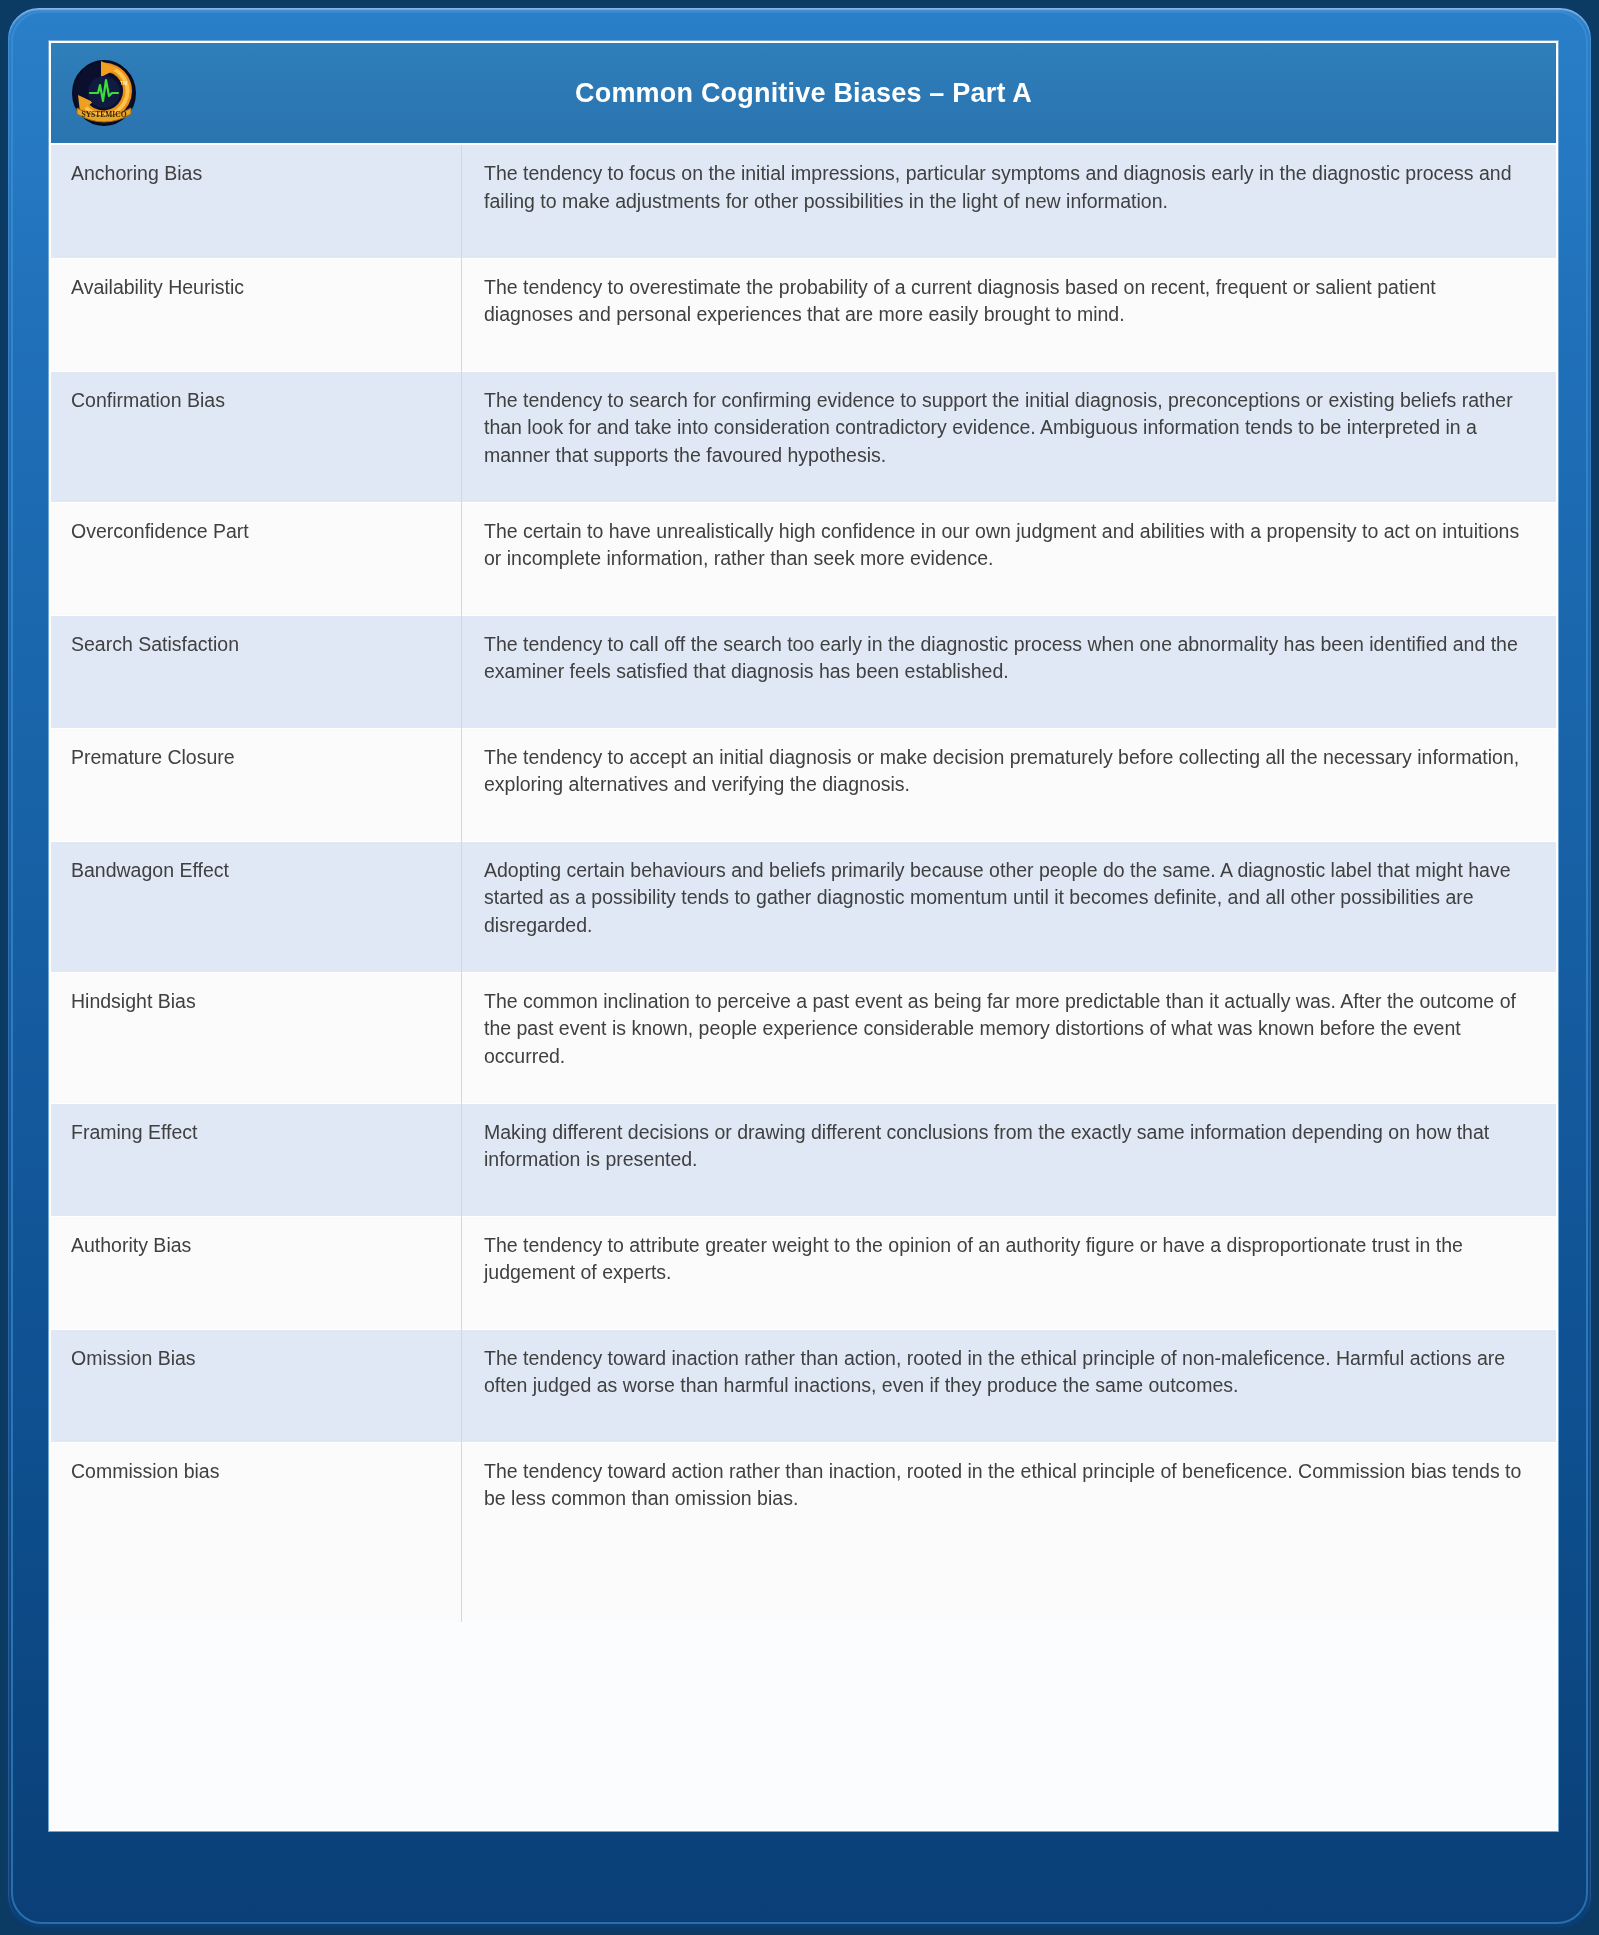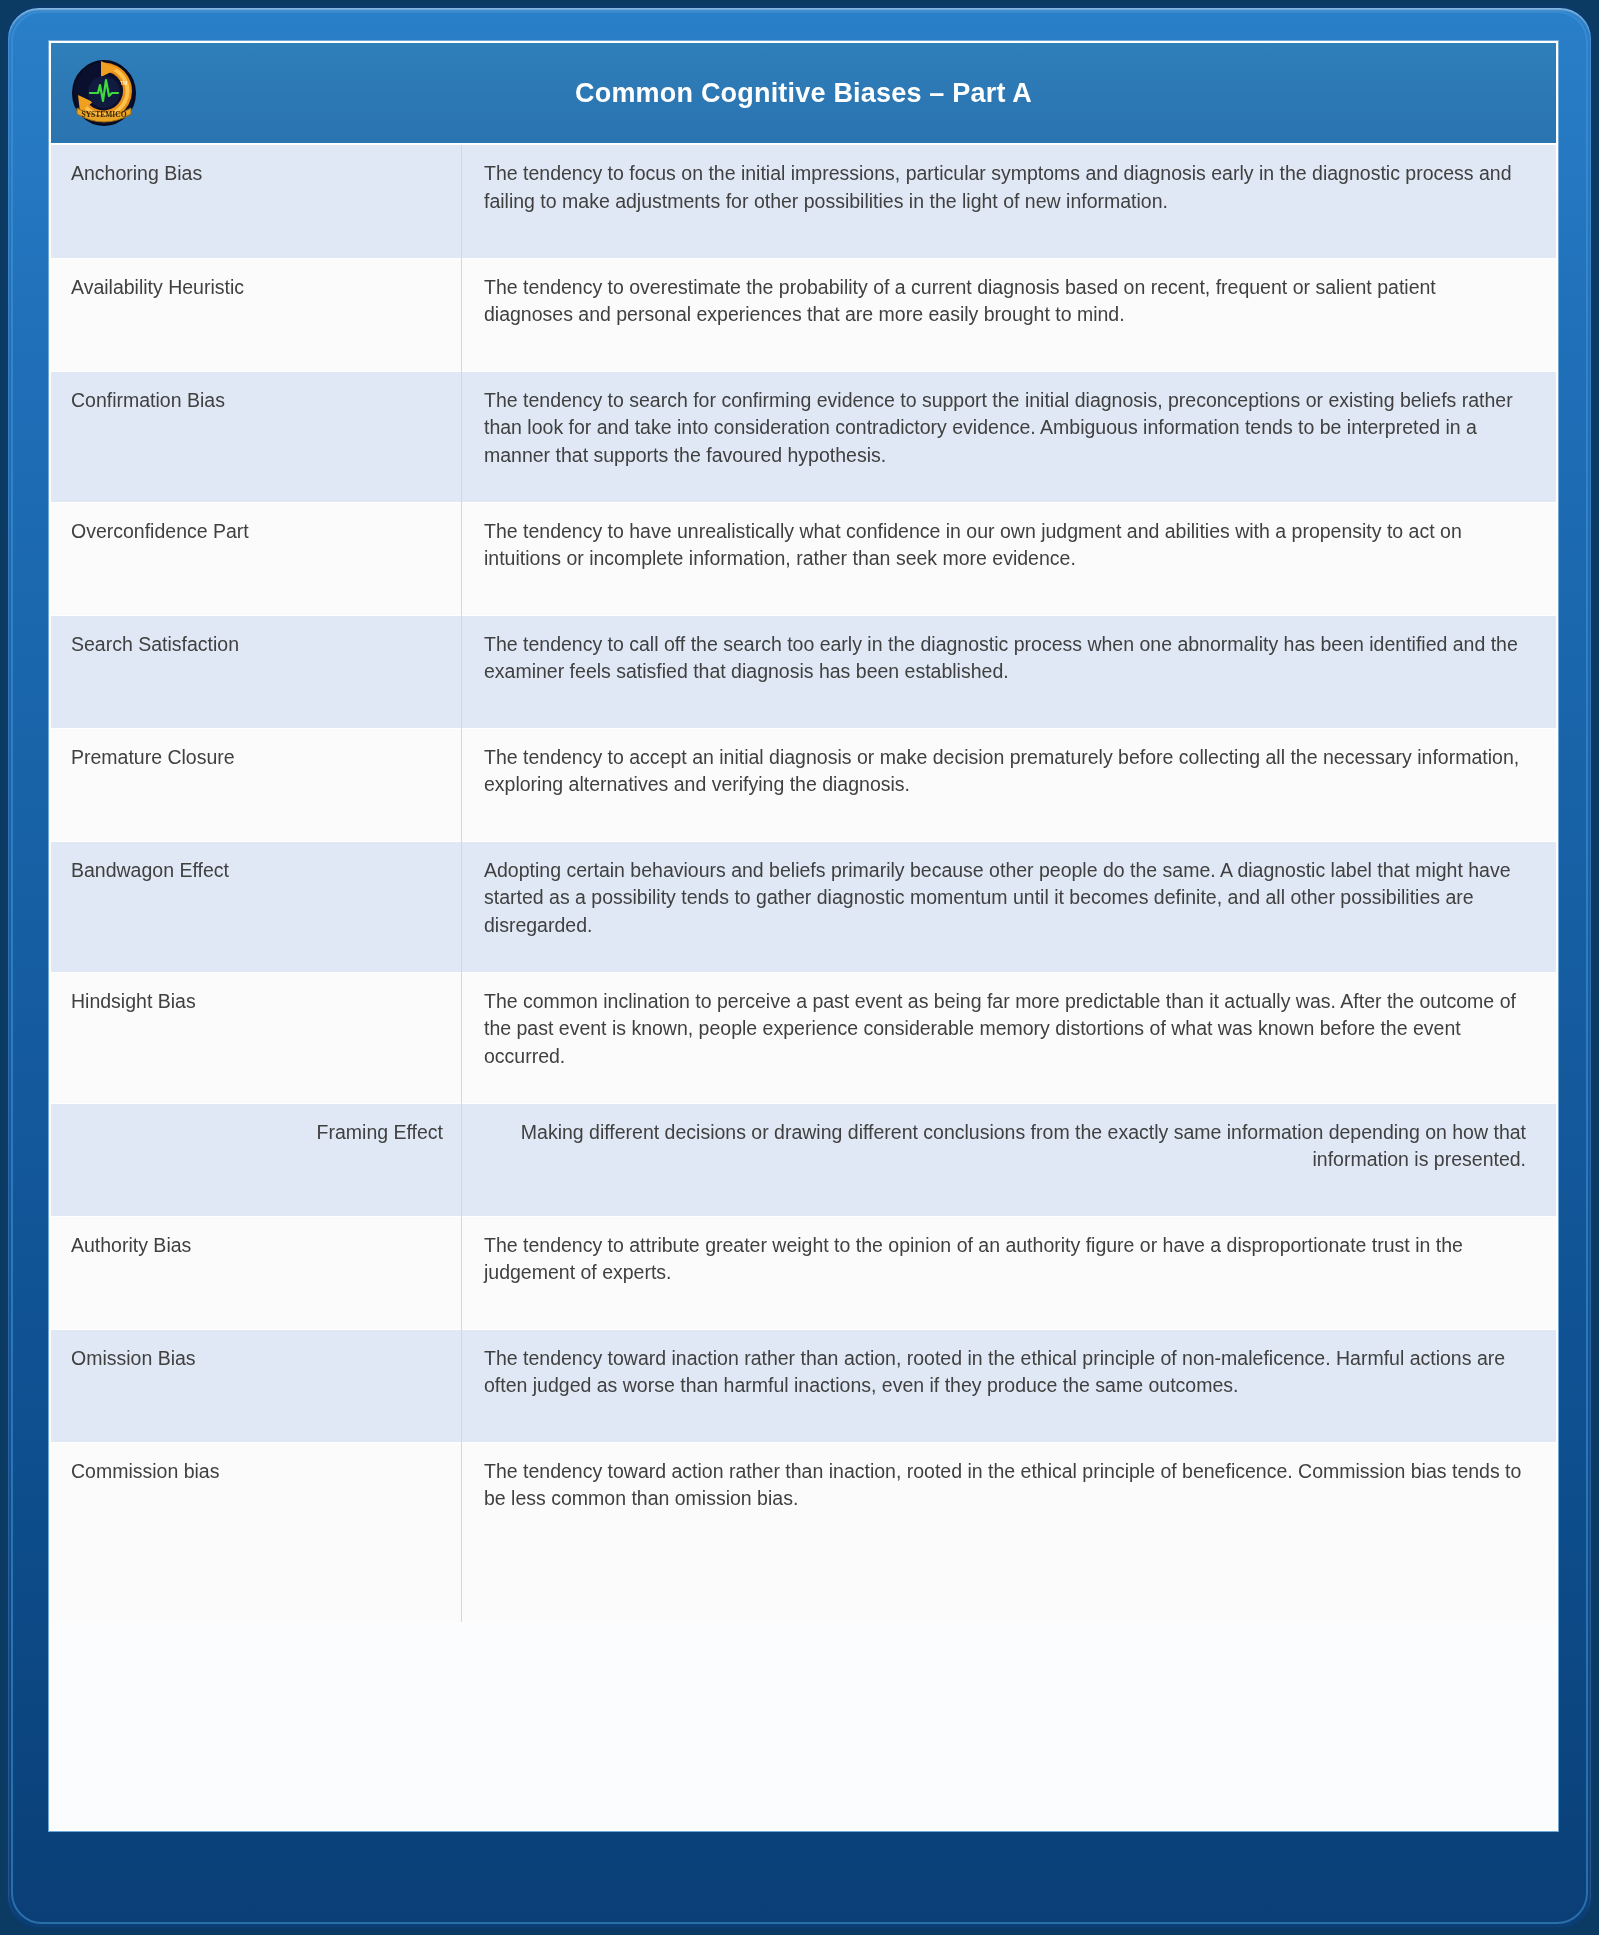--- a/index.html
+++ b/index.html
@@ -146,39 +146,39 @@
           <tr class="row-base" style="height: 113px;">
             <td class="col-name">Availability Heuristic</td>
             <td class="col-desc">The tendency to overestimate the probability of a current diagnosis based on recent, frequent or salient patient diagnoses and personal experiences that are more easily brought to mind.</td>
           </tr>
           <tr class="row-alt" style="height: 131px;">
             <td class="col-name">Confirmation Bias</td>
             <td class="col-desc">The tendency to search for confirming evidence to support the initial diagnosis, preconceptions or existing beliefs rather than look for and take into consideration contradictory evidence. Ambiguous information tends to be interpreted in a manner that supports the favoured hypothesis.</td>
           </tr>
           <tr class="row-base" style="height: 113px;">
             <td class="col-name">Overconfidence Part</td>
-            <td class="col-desc">The tendency to have unrealistically what confidence in our own judgment and abilities with a propensity to act on intuitions or incomplete information, rather than seek more evidence.</td>
+            <td class="col-desc">The certain to have unrealistically high confidence in our own judgment and abilities with a propensity to act on intuitions or incomplete information, rather than seek more evidence.</td>
           </tr>
           <tr class="row-alt" style="height: 113px;">
             <td class="col-name">Search Satisfaction</td>
             <td class="col-desc">The tendency to call off the search too early in the diagnostic process when one abnormality has been identified and the examiner feels satisfied that diagnosis has been established.</td>
           </tr>
           <tr class="row-base" style="height: 113px;">
             <td class="col-name">Premature Closure</td>
             <td class="col-desc">The tendency to accept an initial diagnosis or make decision prematurely before collecting all the necessary information, exploring alternatives and verifying the diagnosis.</td>
           </tr>
           <tr class="row-alt" style="height: 131px;">
             <td class="col-name">Bandwagon Effect</td>
             <td class="col-desc">Adopting certain behaviours and beliefs primarily because other people do the same. A diagnostic label that might have started as a possibility tends to gather diagnostic momentum until it becomes definite, and all other possibilities are disregarded.</td>
           </tr>
           <tr class="row-base" style="height: 131px;">
             <td class="col-name">Hindsight Bias</td>
             <td class="col-desc">The common inclination to perceive a past event as being far more predictable than it actually was. After the outcome of the past event is known, people experience considerable memory distortions of what was known before the event occurred.</td>
           </tr>
-          <tr class="row-alt" style="height: 113px; text-align: right;">
+          <tr class="row-alt" style="height: 113px;">
             <td class="col-name">Framing Effect</td>
             <td class="col-desc">Making different decisions or drawing different conclusions from the exactly same information depending on how that information is presented.</td>
           </tr>
           <tr class="row-base" style="height: 113px;">
             <td class="col-name">Authority Bias</td>
             <td class="col-desc">The tendency to attribute greater weight to the opinion of an authority figure or have a disproportionate trust in the judgement of experts.</td>
           </tr>
           <tr class="row-alt" style="height: 113px;">
             <td class="col-name">Omission Bias</td>
             <td class="col-desc">The tendency toward inaction rather than action, rooted in the ethical principle of non-maleficence. Harmful actions are often judged as worse than harmful inactions, even if they produce the same outcomes.</td>

